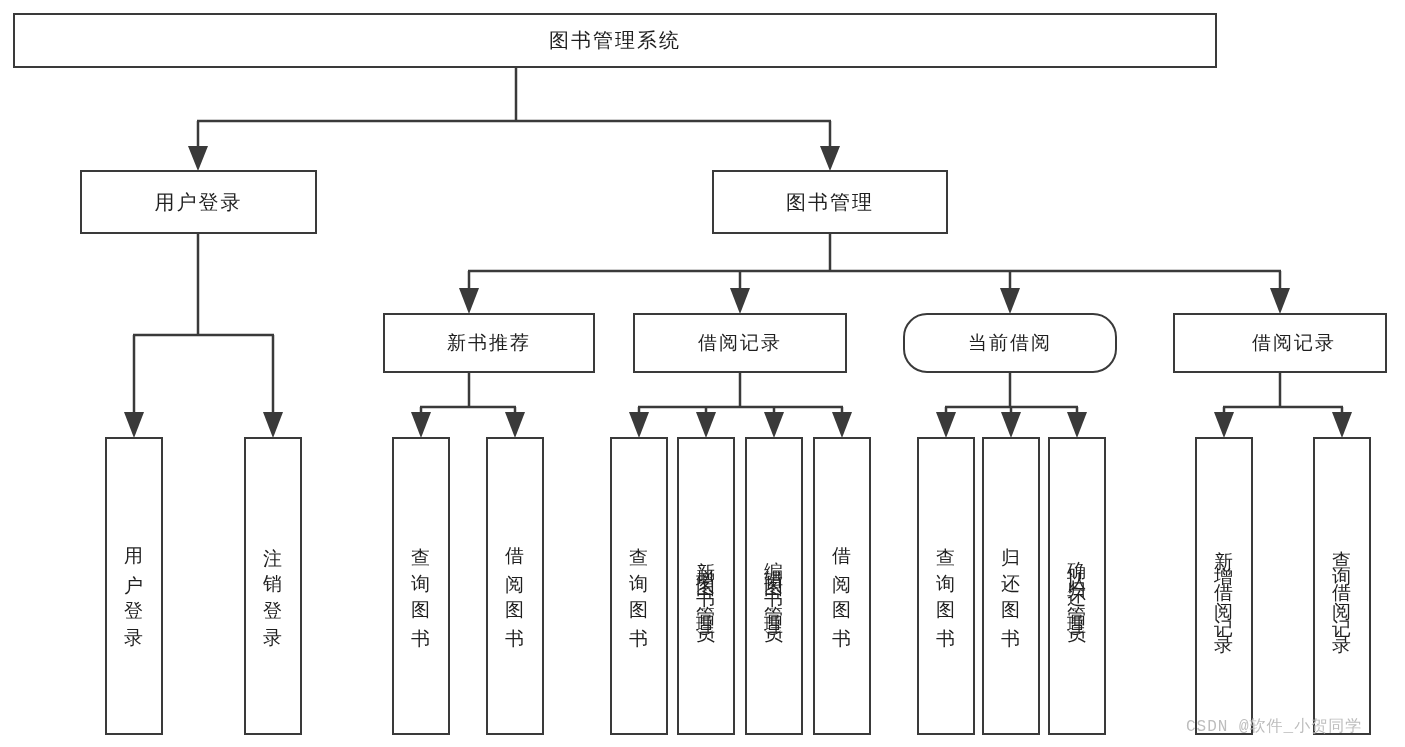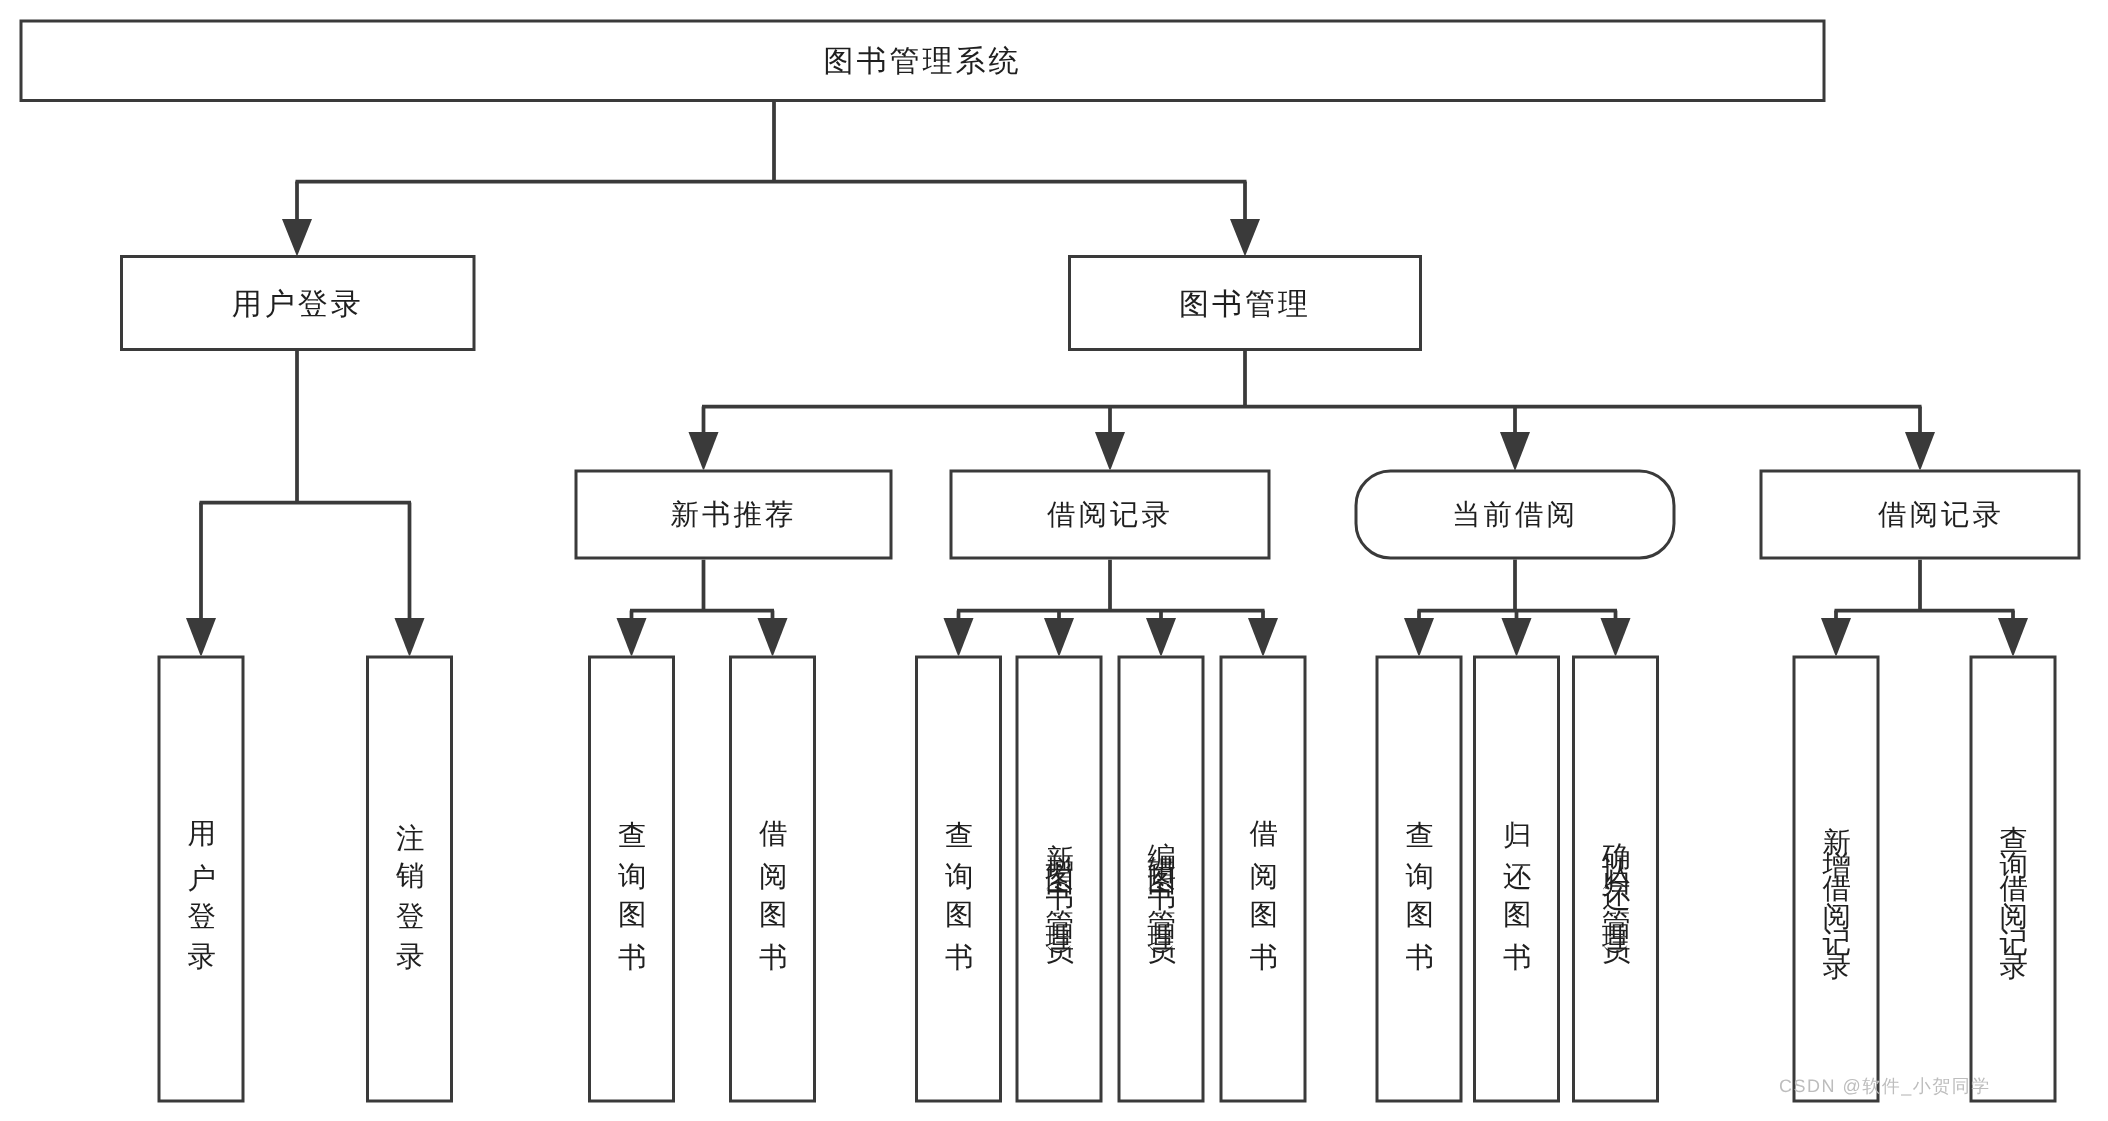--- a/index.html
+++ b/index.html
@@ -48,22 +48,22 @@
   }
   .vlabel{
     writing-mode:vertical-rl;
     text-orientation:mixed;
     font-size:19px;
     line-height:1;
     white-space:nowrap;
   }
   .watermark{
     position:absolute;left:1186px;top:716px;
-    font-size:12px;color:var(--wm);
-    z-index:5;letter-spacing:1px;white-space:nowrap;
+    font-size:16px;color:var(--wm);
+    z-index:5;letter-spacing:1px;white-space:nowrap;font-family:Liberation Mono, monospace;
   }
 </style>
 </head>
 <body>
 
 <div class="canvas">
 
   <svg class="connectors" viewBox="0 0 1405 747">
 
     <line x1="516" y1="68" x2="516" y2="122"></line>

